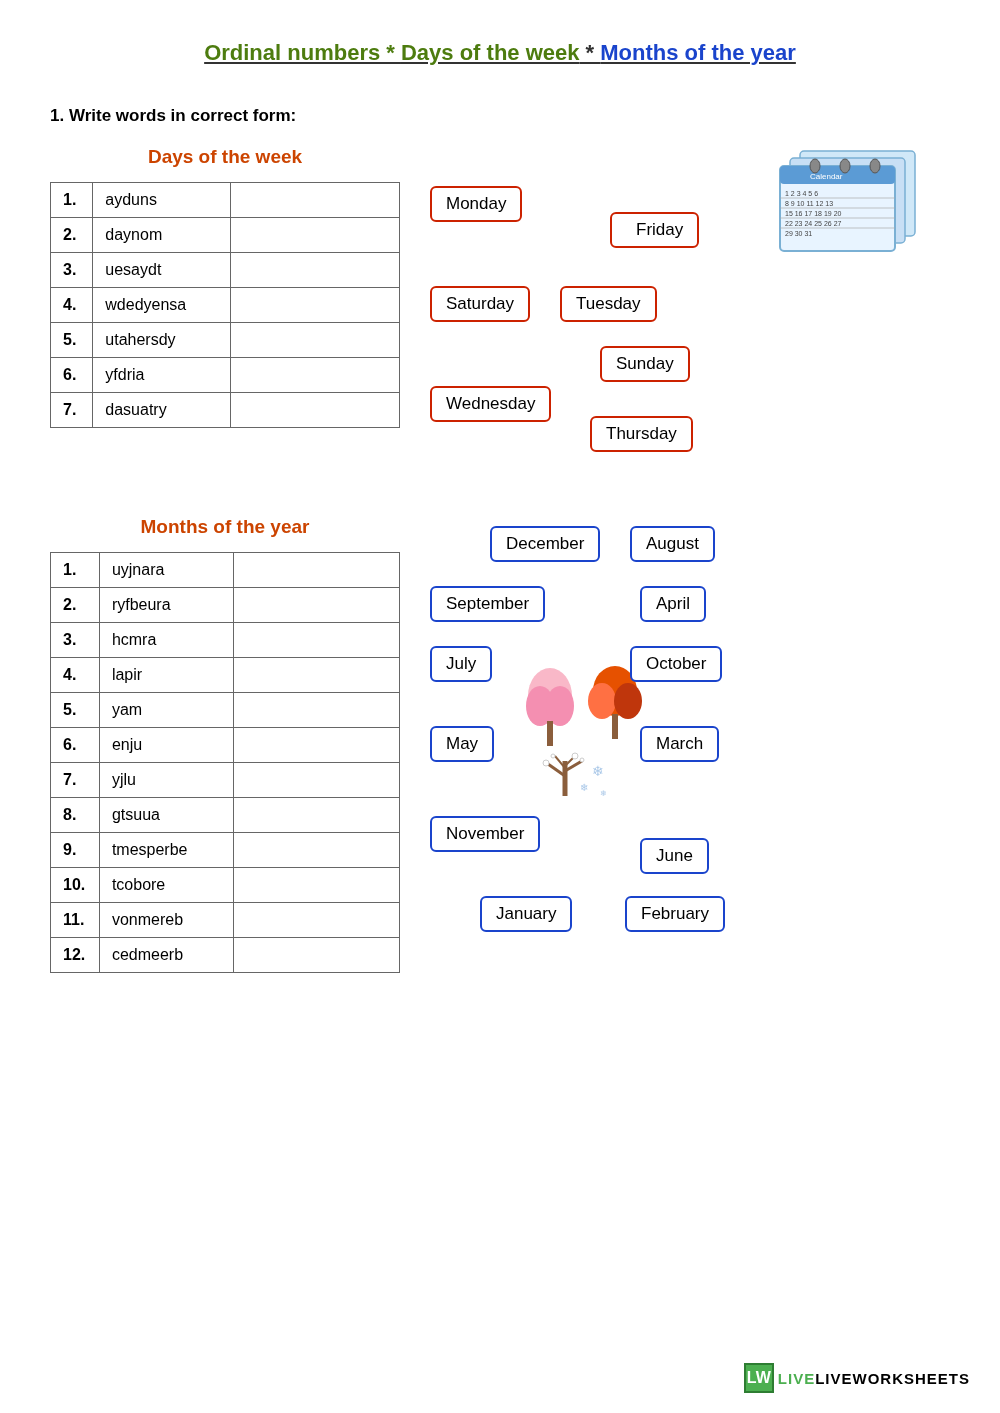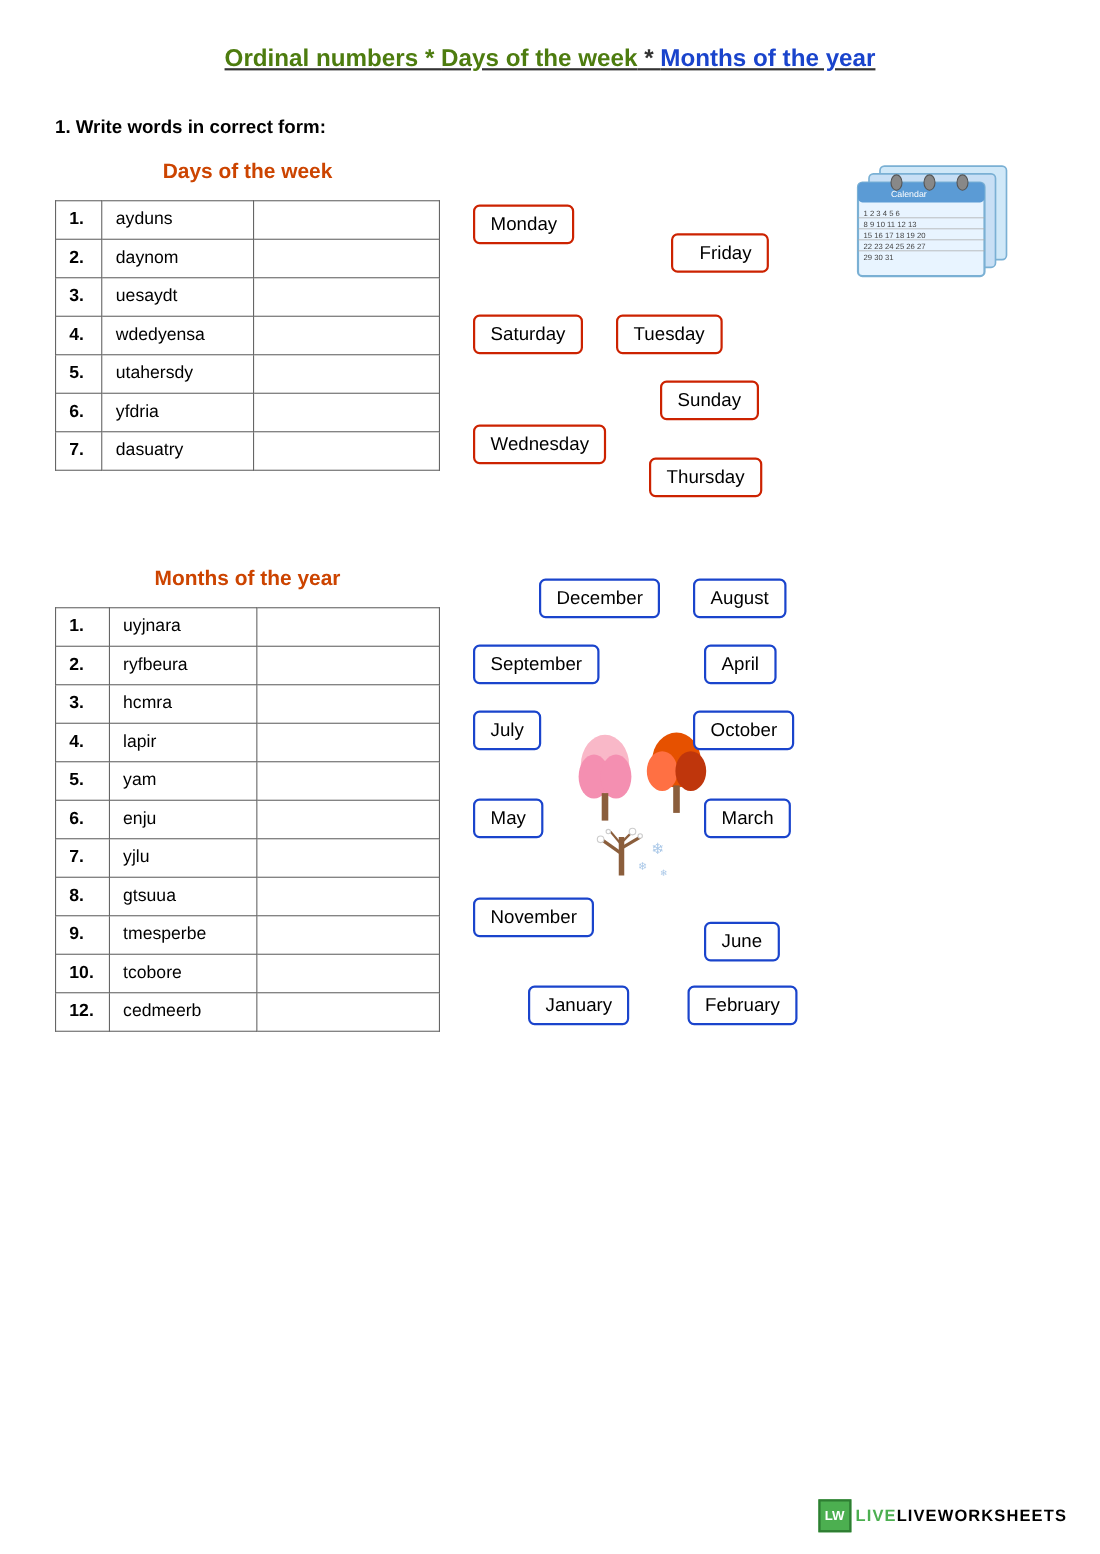--- a/index.html
+++ b/index.html
@@ -278,20 +278,25 @@
     <td><input type="text" style="width: 100%; border: none; outline: none; font-size: 15px;" value=""></td>
   </tr>
           <tr>
     <td>9.</td>
     <td>tmesperbe</td>
     <td><input type="text" style="width: 100%; border: none; outline: none; font-size: 15px;" value=""></td>
   </tr>
           <tr>
     <td>10.</td>
     <td>tcobore</td>
+    <td><input type="text" style="width: 100%; border: none; outline: none; font-size: 15px;" value=""></td>
+  </tr>
+          <tr>
+    <td>11.</td>
+    <td>vonmereb</td>
     <td><input type="text" style="width: 100%; border: none; outline: none; font-size: 15px;" value=""></td>
   </tr>
           <tr>
     <td>12.</td>
     <td>cedmeerb</td>
     <td><input type="text" style="width: 100%; border: none; outline: none; font-size: 15px;" value=""></td>
   </tr>
         </tbody>
     </table>
   </div>
@@ -339,18 +344,18 @@
         <div class="pos-box word-box-blue" style="top: 290px; left: 0px;">November</div>
         <div class="pos-box word-box-blue" style="top: 272px; left: 210px; margin-top: 40px;">June</div>
         <div class="pos-box word-box-blue" style="top: 370px; left: 50px;">January</div>
         <div class="pos-box word-box-blue" style="top: 370px; left: 195px;">February</div>
       </div>
   </div>
 </div>
 
 <div class="footer">
   <div style="display:flex; align-items:center; gap:4px;">
-    <div style="width:30px; height:30px; background:#4caf50; border:2px solid #2e7d32; display:flex; align-items:center; justify-content:center; font-size:12px; font-weight:bold; color:white;">LW</div>
+    <div style="width:30px; height:30px; background:#4caf50; border:2px solid #2e7d32; display:flex; align-items:center; justify-content:center; font-size:16px; font-weight:bold; color:white;">LW</div>
     <span class="footer-text">
       <span style="color:#4caf50; font-weight:900;">LIVE</span><span style="color:#000000; font-weight:900;">LIVEWORKSHEETS</span>
     </span>
   </div>
 </div>
 
 </body></html>

